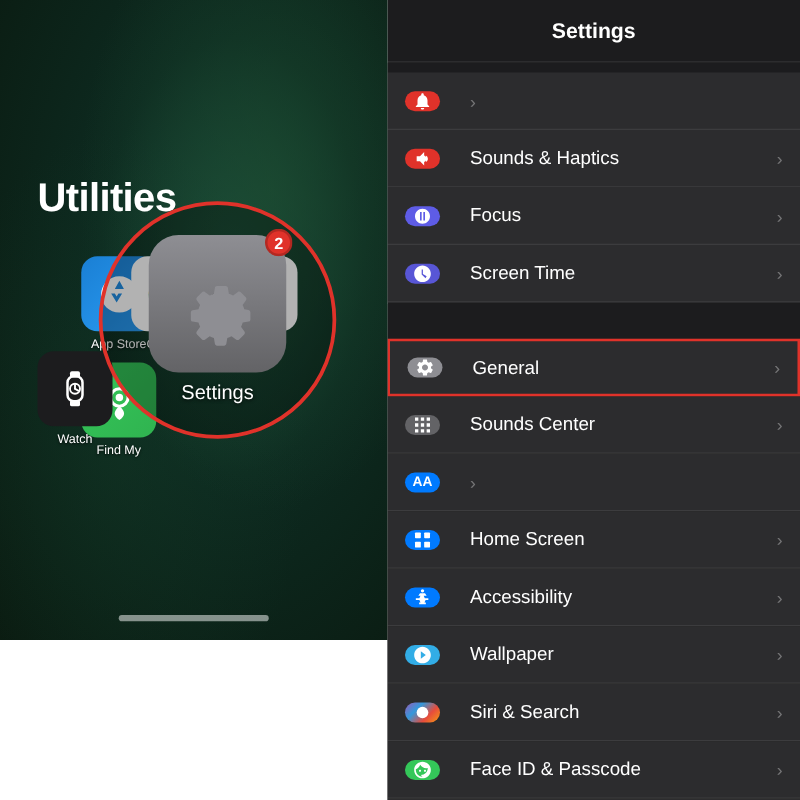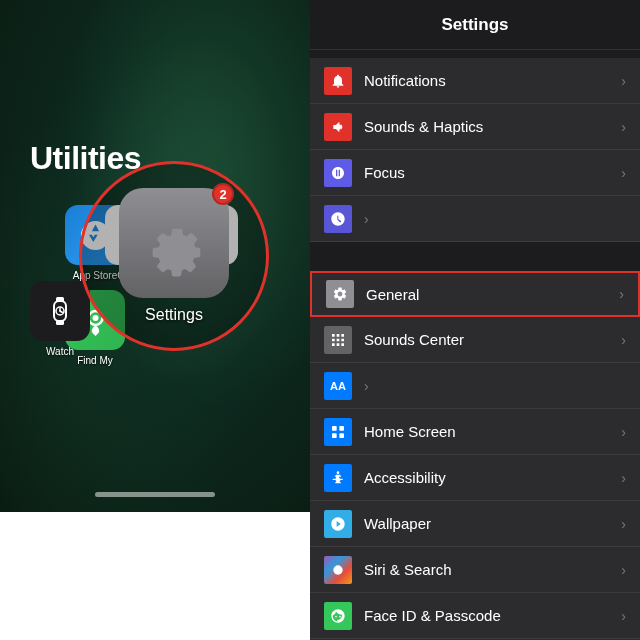--- a/index.html
+++ b/index.html
@@ -211,26 +211,26 @@
       border-top-right-radius: 0;
     }
 
     .settings-row.highlighted {
       border: 2.5px solid #e0322a;
       z-index: 5;
     }
 
     .settings-row-icon {
       width: 28px;
-      height: 28px;
-      border-radius: 2px;
-      display: flex;
-      align-items: center;
-      justify-content: center;
-      margin-right: 12px;
+      height: 16px;
+      border-radius: 14px;
+      display: flex;
+      align-items: center;
+      justify-content: center;
+      margin-right: 24px;
       flex-shrink: 0;
       font-size: 15px;
     }
 
     .settings-row-label {
       color: white;
       font-size: 15px;
       flex: 1;
     }
 
@@ -351,21 +351,20 @@
   <div class="settings-list">
 
     <div class="section-gap" style="height:8px;"></div>
     <div class="settings-section">
       <div class="settings-row">
         <div class="settings-row-icon icon-red">
           <svg width="16" height="16" viewBox="0 0 24 24" fill="white">
               <path d="M12 22c1.1 0 2-.9 2-2h-4c0 1.1.9 2 2 2zm6-6v-5c0-3.07-1.64-5.64-4.5-6.32V4c0-.83-.67-1.5-1.5-1.5s-1.5.67-1.5 1.5v.68C7.63 5.36 6 7.92 6 11v5l-2 2v1h16v-1l-2-2z"></path>
             </svg>
         </div>
-        <span class="settings-row-label">Notifications</span>
         <span class="settings-row-chevron">›</span>
       </div>
       <div class="settings-row">
         <div class="settings-row-icon icon-red">
           <svg width="16" height="16" viewBox="0 0 24 24" fill="white">
               <path d="M18.5 12A4.5 4.5 0 0016 7.97V16c1.48-.73 2.5-2.25 2.5-4zM5 9v6h4l5 5V4L9 9H5zm11.5 3c0-1.77-1.02-3.29-2.5-4.03v8.05c1.48-.73 2.5-2.25 2.5-4.02z"></path>
             </svg>
         </div>
         <span class="settings-row-label">Sounds &amp; Haptics</span>
         <span class="settings-row-chevron">›</span>
@@ -378,20 +377,21 @@
         </div>
         <span class="settings-row-label">Focus</span>
         <span class="settings-row-chevron">›</span>
       </div>
       <div class="settings-row">
         <div class="settings-row-icon icon-blue-purple">
           <svg width="16" height="16" viewBox="0 0 24 24" fill="white">
               <path d="M11.99 2C6.47 2 2 6.48 2 12s4.47 10 9.99 10C17.52 22 22 17.52 22 12S17.52 2 11.99 2zm4.24 16L11 13V7h1.5v5.25l4.5 2.67-1.77 3.08z"></path>
             </svg>
         </div>
+        <span class="settings-row-label">Screen Time</span>
         <span class="settings-row-chevron">›</span>
       </div>
     </div>
 
     <div class="section-gap" style="height:28px;"></div>
 
     <div class="settings-section">
       <div class="settings-row highlighted">
         <div class="settings-row-icon icon-gray">
           <svg width="16" height="16" viewBox="0 0 24 24" fill="white">

